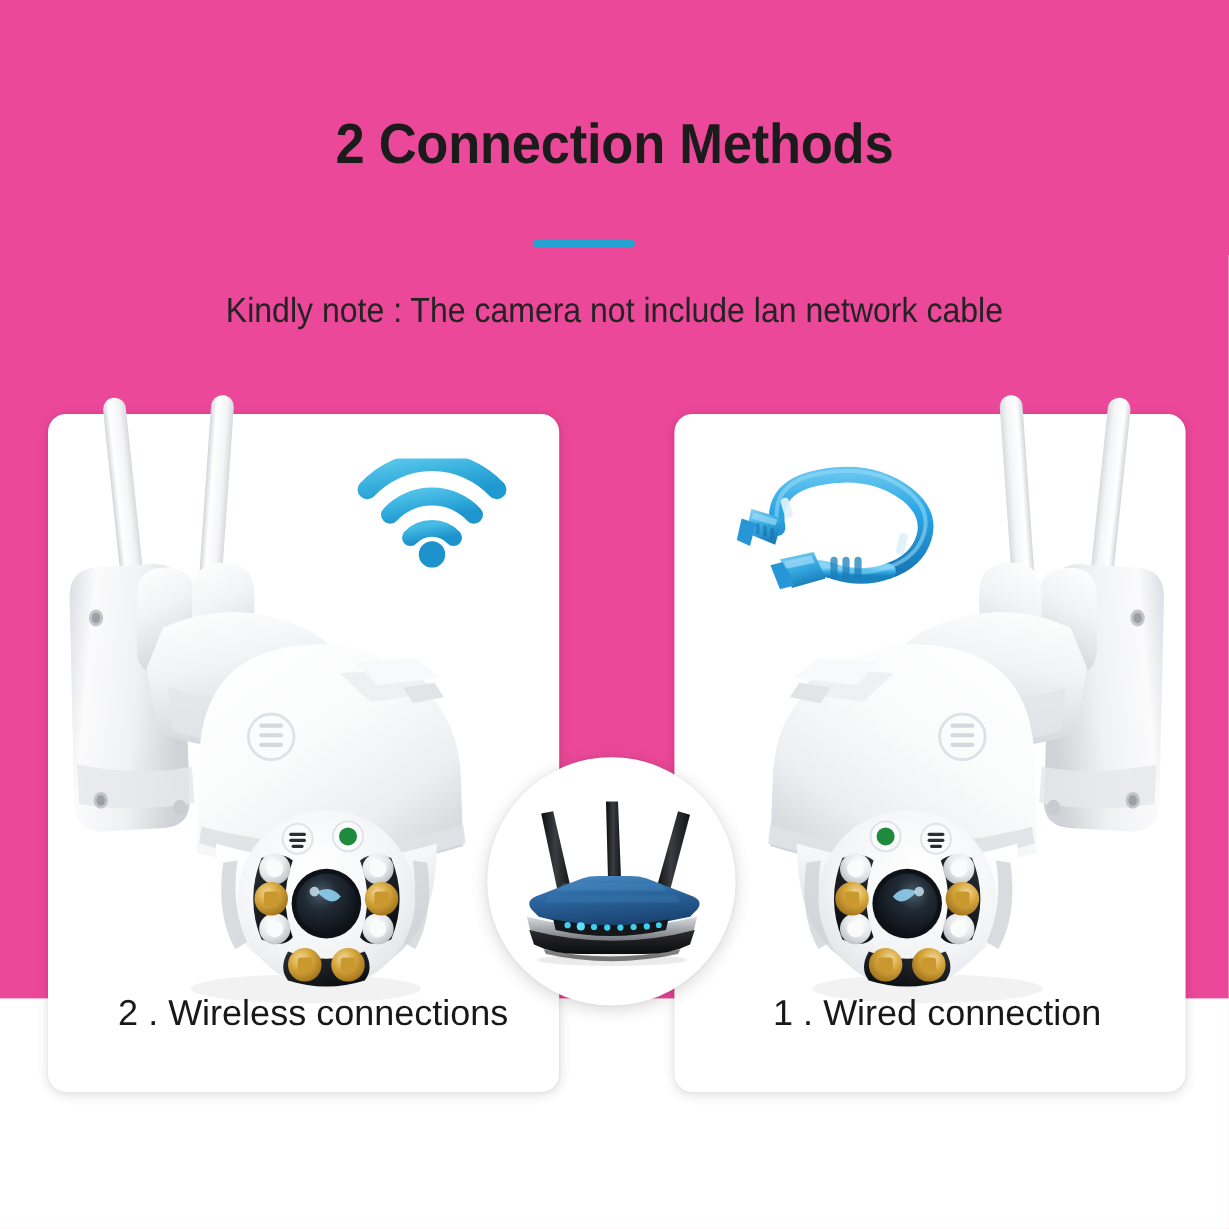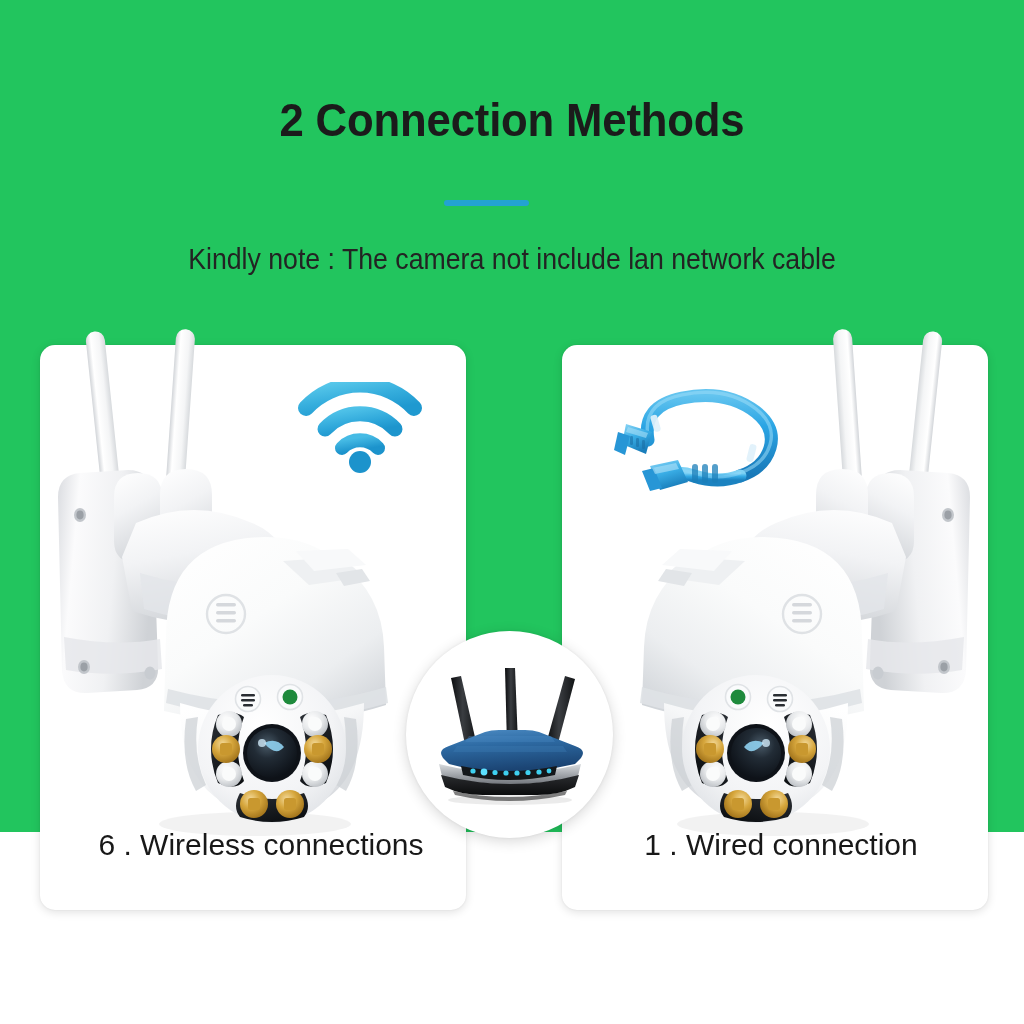--- a/index.html
+++ b/index.html
@@ -13,21 +13,21 @@
     height: 1024px;
     overflow: hidden;
     font-family: "Liberation Sans", sans-serif;
     -webkit-font-smoothing: antialiased;
   }
 
   .page {
     position: relative;
     width: 1024px;
     height: 832px;
-    background: #22c55e;
+    background: #ec4899;
   }
 
   
   .page-title {
     position: absolute;
     left: 0;
     top: 92px;
     width: 1024px;
     text-align: center;
     font-family: "Liberation Sans Narrow", "Liberation Sans", sans-serif;
@@ -317,21 +317,21 @@
             <stop offset="100%" stop-color="#1c93cc"></stop>
           </linearGradient>
         </defs>
         <path d="M10 26 A74 74 0 0 1 118 26" stroke="url(#wifiG1)" stroke-width="16" fill="none" stroke-linecap="round"></path>
         <path d="M29 47 A48 48 0 0 1 99 47" stroke="url(#wifiG2)" stroke-width="15" fill="none" stroke-linecap="round"></path>
         <path d="M46 66 A25 25 0 0 1 82 66" stroke="url(#wifiG3)" stroke-width="14" fill="none" stroke-linecap="round"></path>
         <circle cx="64" cy="80" r="11" fill="#1c93cc"></circle>
       </svg>
     </div>
 
-    <div class="card-caption">6 . Wireless connections</div>
+    <div class="card-caption">2 . Wireless connections</div>
   </div>
 
   <div class="card right">
 
     <div class="camera-stage mirrored">
       <svg class="camera-svg" viewBox="0 0 426 520">
         <use href="#none"></use>
         <g>
           <ellipse cx="215" cy="487" rx="96" ry="12" fill="#000" opacity="0.05"></ellipse>
           <g>

